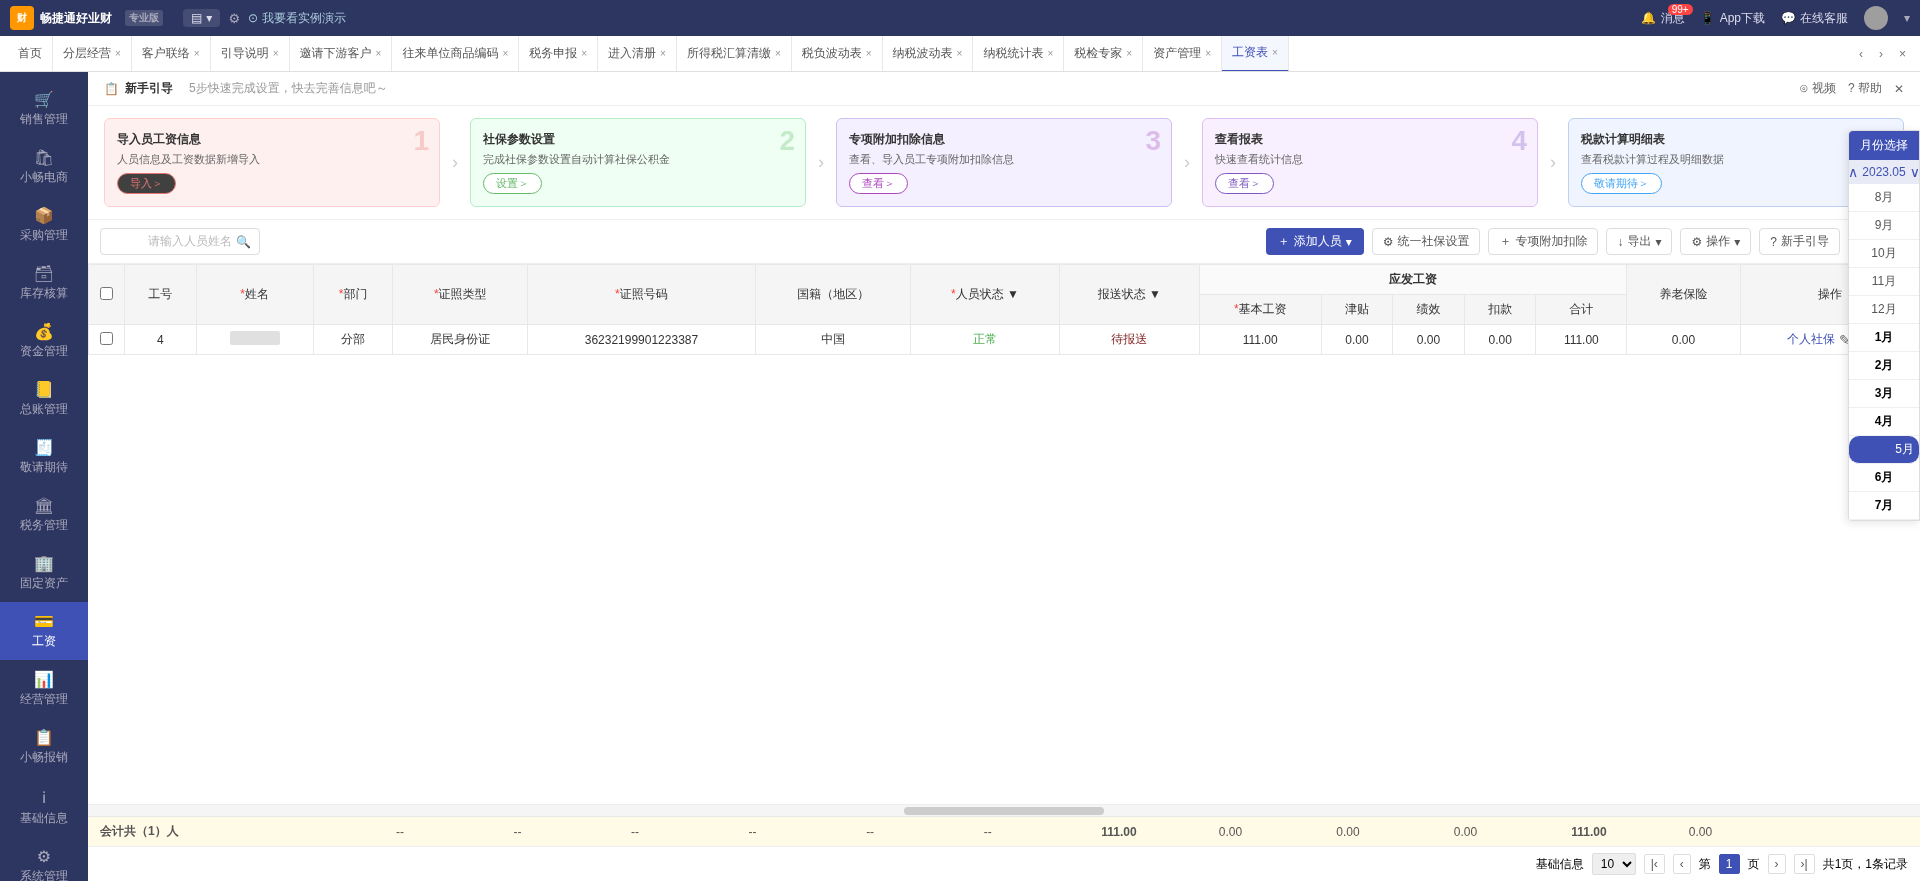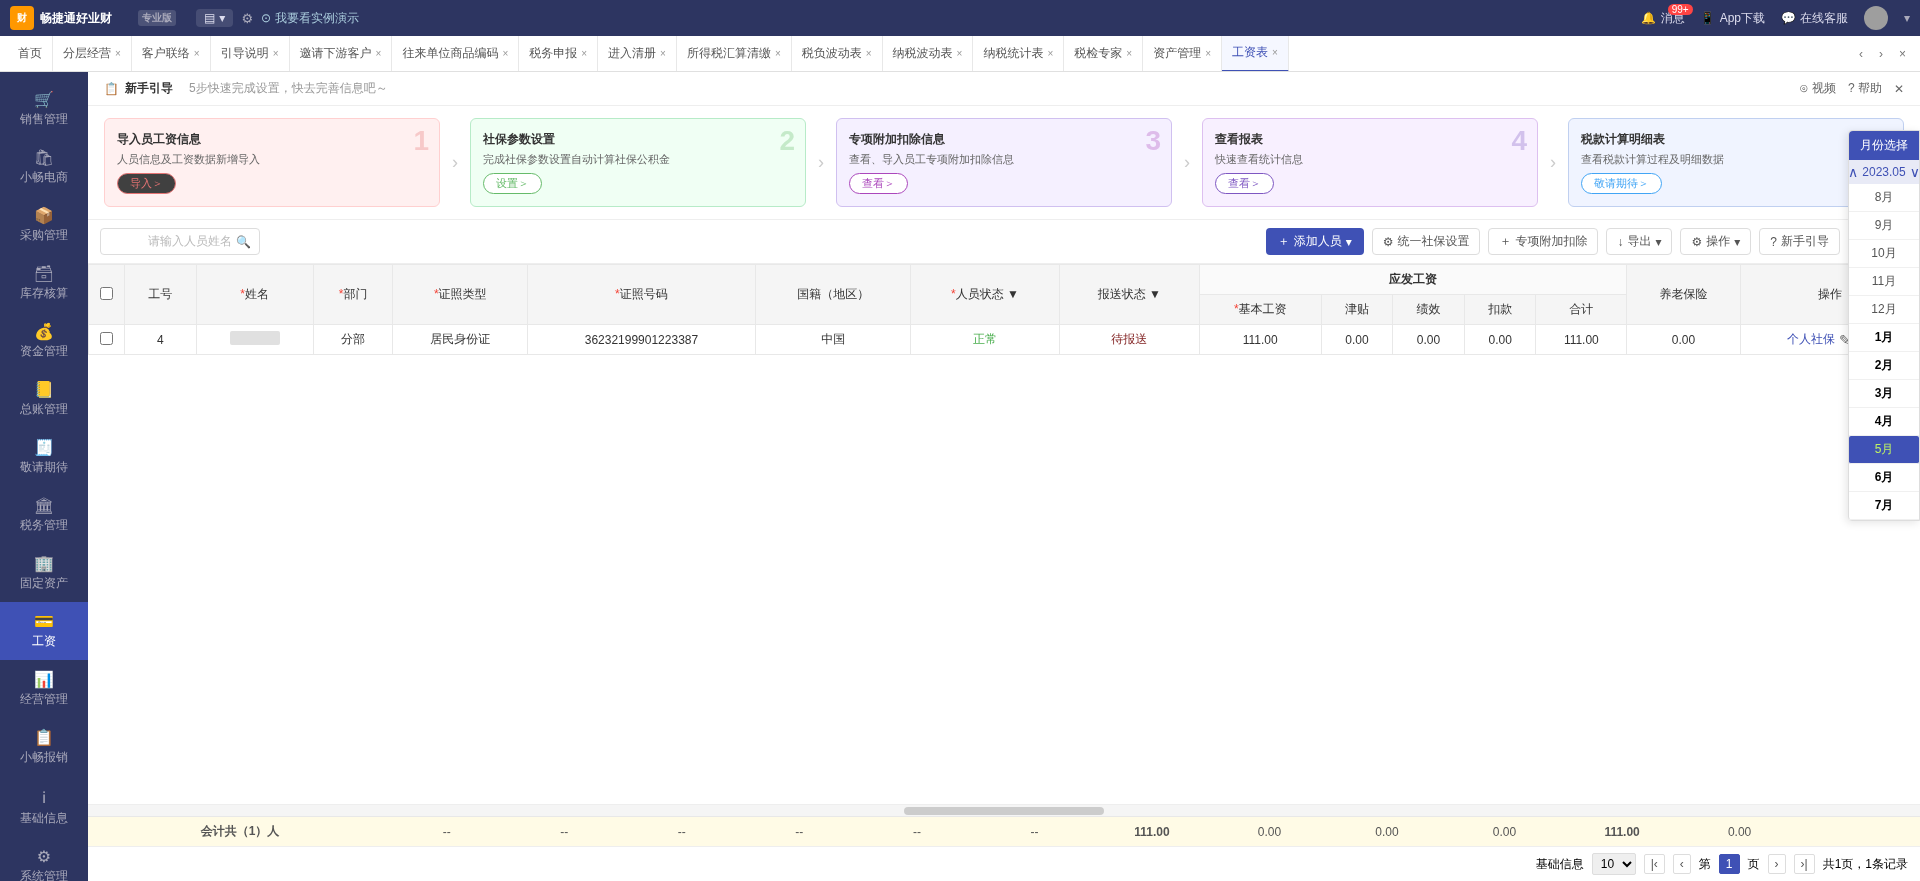--- a/index.html
+++ b/index.html
@@ -2,21 +2,21 @@
 <html><head>
   <meta charset="utf-8">
   <style>
     * { box-sizing: border-box; margin: 0; padding: 0; font-family: 'Microsoft YaHei', Arial, sans-serif; font-size: 12px; }
     body { width: 1920px; height: 881px; overflow: hidden; background: #f0f2f5; display: flex; flex-direction: column; }
 
     
     .top-bar { height: 36px; background: #2d3561; display: flex; align-items: center; padding: 0 10px; color: #fff; flex-shrink: 0; }
     .top-bar-logo { display: flex; align-items: center; gap: 6px; font-size: 13px; font-weight: bold; color: #fff; min-width: 140px; }
     .top-bar-logo .logo-icon { width: 24px; height: 24px; background: #ff9800; border-radius: 4px; display: flex; align-items: center; justify-content: center; font-size: 10px; color: #fff; }
-    .top-bar-version { font-size: 10px; color: #aab; background: rgba(255,255,255,0.15); padding: 1px 4px; border-radius: 3px; margin-left: 20px; }
+    .top-bar-version { font-size: 10px; color: #aab; background: rgba(255,255,255,0.15); padding: 1px 4px; border-radius: 3px; margin-left: 7px; }
     .top-bar-center { flex: 1; display: flex; align-items: center; gap: 8px; padding-left: 20px; }
     .top-bar-dropdown { display: flex; align-items: center; gap: 4px; background: rgba(255,255,255,0.12); border-radius: 4px; padding: 2px 8px; color: #dde; font-size: 12px; cursor: pointer; }
     .top-bar-demo { display: flex; align-items: center; gap: 4px; color: #acd; font-size: 12px; cursor: pointer; }
     .top-bar-right { display: flex; align-items: center; gap: 16px; color: #dde; }
     .top-bar-right .notif { position: relative; cursor: pointer; }
     .badge { background: #f44; color: #fff; border-radius: 8px; padding: 0 4px; font-size: 10px; position: absolute; top: -6px; right: -8px; }
     .top-bar-right .btn-link { display: flex; align-items: center; gap: 4px; cursor: pointer; color: #dde; }
     .avatar { width: 24px; height: 24px; background: #9e9e9e; border-radius: 50%; }
 
     
@@ -85,39 +85,39 @@
     td { border: 1px solid #e8e8e8; padding: 6px 8px; text-align: center; color: #333; }
     .th-group { background: #fafafa; text-align: center; font-weight: bold; color: #333; }
     .checkbox-cell { width: 36px; }
 
     
     .status-normal { color: #4caf50; }
     .status-pending { color: #7f1d1d; }
 
     
     .table-footer { background: #fffbe6; border-top: 1px solid #e8e8e8; padding: 6px 12px; display: flex; align-items: center; gap: 16px; flex-shrink: 0; }
-    .footer-cell { flex: 1; text-align: center; color: #555; font-size: 12px; }
+    .footer-cell { flex: 1; color: #555; font-size: 12px; }
     .footer-cell.bold { font-weight: bold; }
 
     
     .pagination-bar { background: #fff; border-top: 1px solid #eee; padding: 6px 12px; display: flex; align-items: center; justify-content: flex-end; gap: 8px; flex-shrink: 0; }
     .page-btn { border: 1px solid #ddd; background: #fff; padding: 2px 6px; cursor: pointer; border-radius: 2px; color: #555; }
     .page-btn.active { background: #3f51b5; color: #fff; border-color: #3f51b5; }
 
     
     .scroll-bar { height: 12px; background: #f5f5f5; border-top: 1px solid #eee; display: flex; align-items: center; padding: 0 4px; flex-shrink: 0; }
     .scroll-thumb { height: 8px; width: 200px; background: #ccc; border-radius: 4px; margin: 0 auto; }
 
     
     .month-panel { position: fixed; right: 0; top: 130px; width: 72px; background: #fff; border: 1px solid #ddd; border-radius: 4px 0 0 4px; box-shadow: -2px 2px 8px rgba(0,0,0,0.1); z-index: 100; }
     .month-panel-header { background: #3f51b5; color: #fff; text-align: center; padding: 6px 4px; font-size: 12px; border-radius: 4px 0 0 0; }
     .month-panel-year { background: #e8eaf6; text-align: center; padding: 4px; font-size: 12px; color: #3f51b5; display: flex; align-items: center; justify-content: center; gap: 4px; }
     .month-nav { cursor: pointer; color: #3f51b5; font-size: 14px; }
     .month-item { text-align: center; padding: 5px; cursor: pointer; font-size: 12px; color: #555; border-bottom: 1px solid #f0f0f0; }
-    .month-item.active { background: #3f51b5; color: #bef264; border-radius: 2px; }
+    .month-item.active { background: #3f51b5; color: #ffffff; border-radius: 10px; text-align: right; }
     .month-item.current-year-highlight { color: #000000; font-weight: bold; }
 
     
     .op-links { display: flex; gap: 4px; align-items: center; justify-content: center; }
     .op-link { color: #3f51b5; cursor: pointer; font-size: 12px; }
     .op-icon { cursor: pointer; color: #666; font-size: 14px; }
 
     .blurred-name { background: #e0e0e0; color: #e0e0e0; border-radius: 2px; display: inline-block; width: 50px; height: 14px; }
 
     .page-size-select { border: 1px solid #ddd; padding: 2px 4px; border-radius: 2px; font-size: 12px; }

